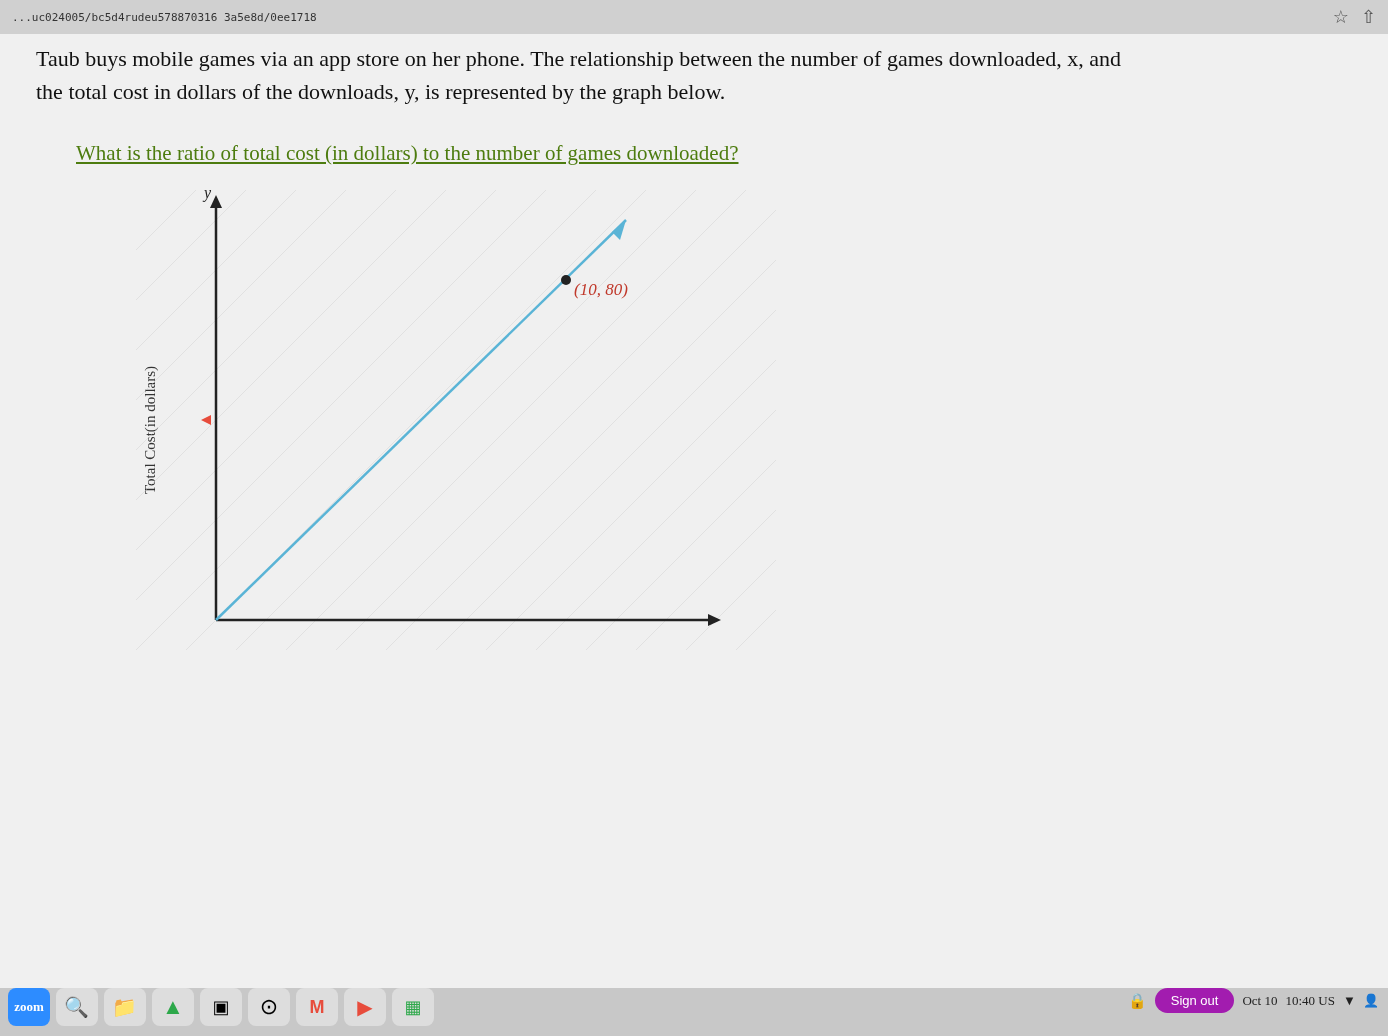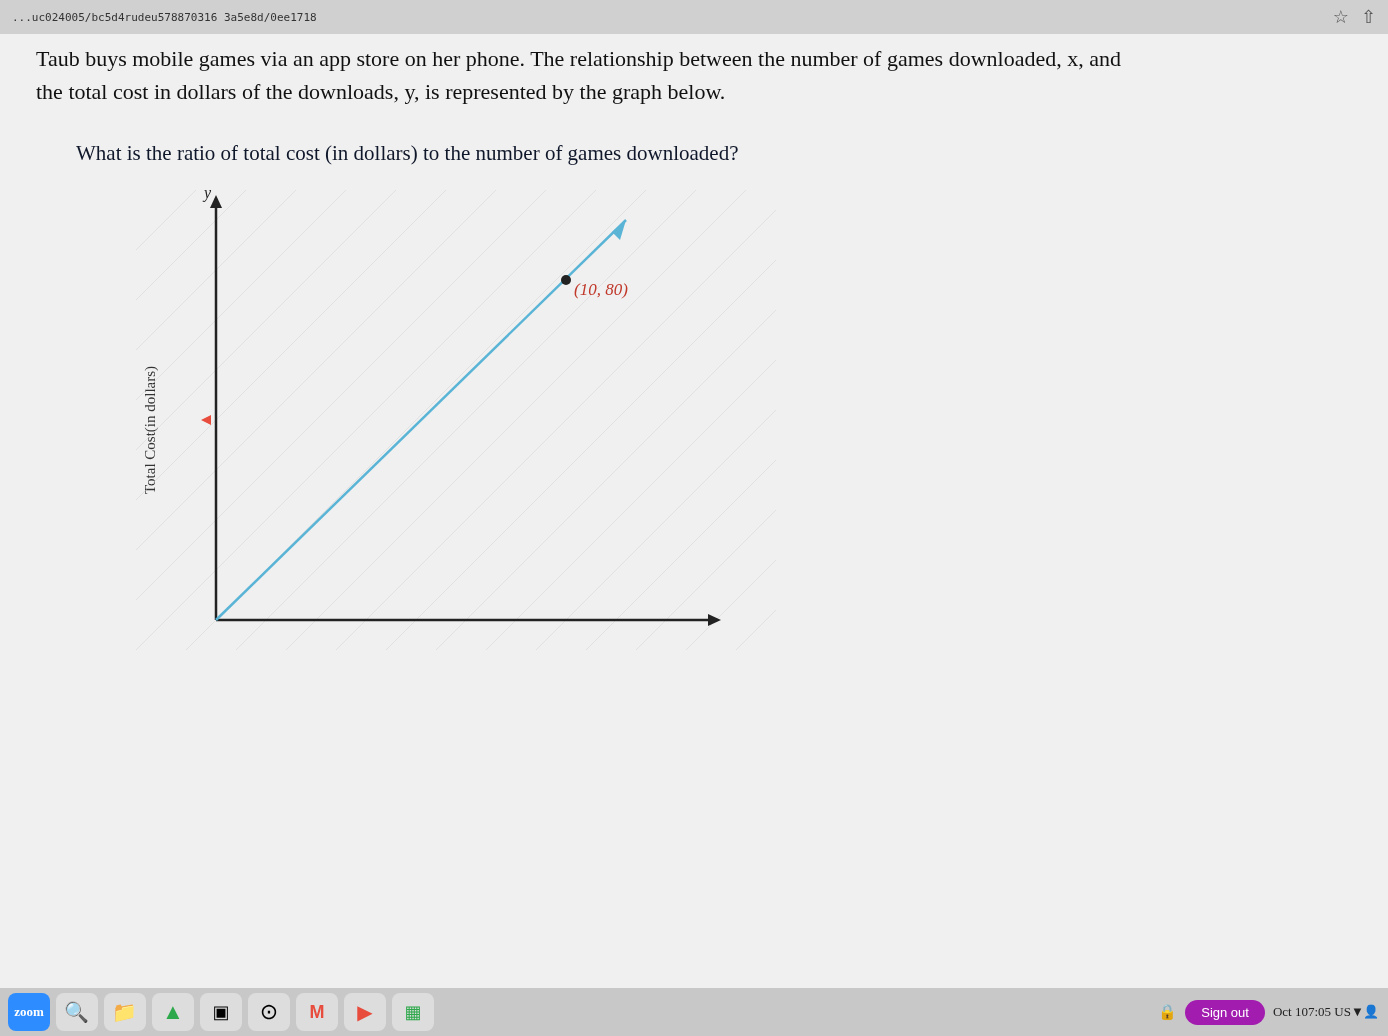--- a/index.html
+++ b/index.html
@@ -50,42 +50,43 @@
       font-size: 22px;
       line-height: 1.5;
       color: #111;
       margin-bottom: 30px;
       max-width: 1100px;
     }
 
     .question-text {
       font-size: 21px;
       line-height: 1.5;
-      color: #0f172a;
+      color: #4d7c0f;
       margin-left: 40px;
       margin-bottom: 20px;
+      text-decoration: underline;
     }
 
     .graph-area {
       position: relative;
       width: 700px;
       height: 480px;
       margin-left: 60px;
       margin-top: 10px;
     }
 
     .taskbar {
       position: fixed;
       bottom: 0;
       left: 0;
       width: 1388px;
       height: 48px;
       background: #c8c8c8;
       display: flex;
-      align-items: center;
+      align-items: flex-start;
       padding: 0 8px;
       gap: 6px;
     }
 
     .taskbar-app {
       width: 42px;
       height: 38px;
       border-radius: 8px;
       display: flex;
       align-items: center;
@@ -115,21 +116,21 @@
       border-radius: 16px;
       padding: 5px 16px;
       font-size: 13px;
       cursor: pointer;
     }
 
     .taskbar-datetime {
       font-size: 13px;
       color: #222;
       display: flex;
-      gap: 0;
+      gap: 8px;
       align-items: center;
     }
 
     .taskbar-lock-icon {
       font-size: 15px;
       color: #444;
     }
 
     .star-icon, .bookmark-icon {
       font-size: 18px;
@@ -242,18 +243,18 @@
 
   <div class="taskbar-app" style="background:#ddd;">
     <span style="font-size:18px; color:#2da84a;">▦</span>
   </div>
 
   <div class="taskbar-right">
     <span class="taskbar-lock-icon">🔒</span>
     <button class="sign-out-btn">Sign out</button>
     <div class="taskbar-datetime">
       <span>Oct 10</span>
-      <span>7:05 US</span>
+      <span>10:40 US</span>
       <span>▼</span>
       <span>👤</span>
     </div>
   </div>
 </div>
 
 </body></html>

